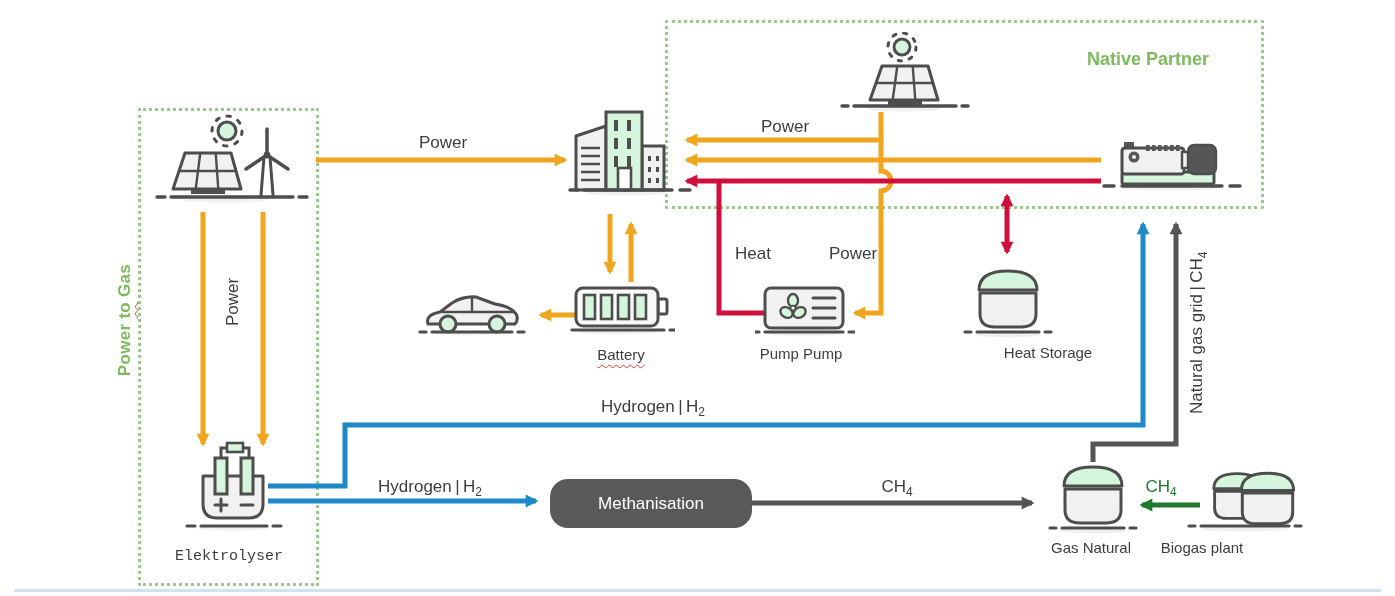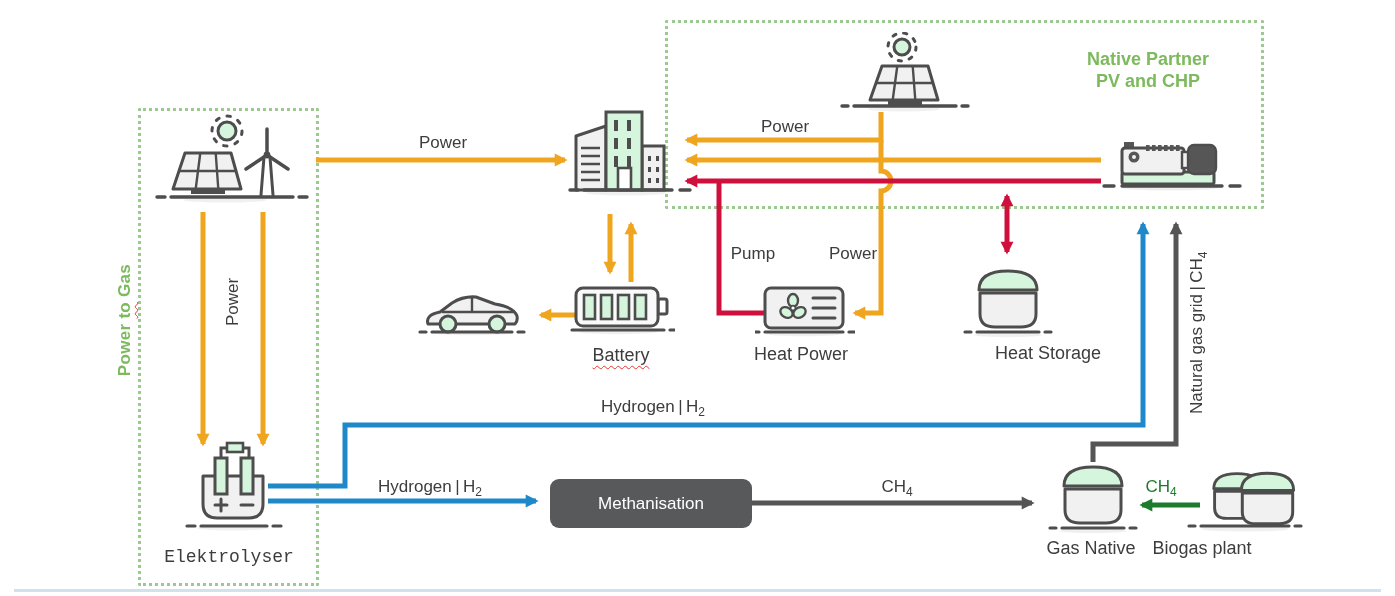--- a/index.html
+++ b/index.html
@@ -1,27 +1,27 @@
 <!DOCTYPE html>
 <html style="--c-power: #F0A51E; --c-heat: #D0103C; --c-hydrogen: #1F88C9; --c-methane: #555555; --c-biogas: #1E7B2D; --c-group-border: #9CC98F; --c-group-text: #7CBA5D; --c-mint: #D5F6DC; --c-icon-fill: #F1F1F1; --c-icon-dark: #565656; --c-icon-stroke: #4D4D4D; --c-label-text: #3D3D3D; --c-methanisation-bg: #58595B; --c-footer-bar: #CFE2EE; --c-spellcheck: #E03A2F;"><head>
 <meta charset="utf-8">
 <style>
   html,body{margin:0;padding:0;background:#fff;}
   #canvas{position:relative;width:1395px;height:596px;background:#fff;overflow:hidden;
           font-family:"Liberation Sans","DejaVu Sans",sans-serif;color:var(--c-label-text);}
   .groupbox{position:absolute;border:3px dotted var(--c-group-border);border-radius:2px;}
   .icon{position:absolute;}
   .lbl{position:absolute;font-size:17px;line-height:20px;color:var(--c-label-text);text-align:center;white-space:nowrap;}
-  .nodelbl{font-size:18px;}
+  .nodelbl{font-size:15px;}
   .vlbl{transform:rotate(-90deg);}
   .grouplbl{font-weight:bold;color:var(--c-group-text);font-size:18px;line-height:22px;}
   .ptglbl{font-weight:bold;color:var(--c-group-text);font-size:17px;letter-spacing:.3px;}
   .misspell{text-decoration:underline wavy var(--c-spellcheck);text-decoration-thickness:1px;text-underline-offset:4px;}
   #wires{position:absolute;left:0;top:0;}
-  .procbox{position:absolute;background:var(--c-methanisation-bg);border-radius:9px;
+  .procbox{position:absolute;background:var(--c-methanisation-bg);border-radius:18px;
            display:flex;align-items:center;justify-content:center;color:#fff;font-size:17px;}
   .footerbar{position:absolute;background:var(--c-footer-bar);}
   sub{font-size:12px;}
 </style>
 </head>
 <body>
 
 <div id="canvas">
 
   <div class="groupbox" style="left:138px;top:108px;width:175px;height:472px;"></div>
@@ -225,45 +225,44 @@
     <span>Methanisation</span>
   </div>
 
   <div class="lbl vlbl ptglbl" style="left:35px;top:310px;width:180px;">
     <span>Power</span>
     <span class="misspell">to</span>
     <span>Gas</span>
   </div>
   <div class="lbl grouplbl" style="left:1038px;top:48px;width:220px;text-align:center;">
     <div>Native Partner</div>
-    <div>PV and CHP</div>
   </div>
 
   <div class="lbl" style="left:395px;top:133px;width:96px;">Power</div>
   <div class="lbl" style="left:737px;top:117px;width:96px;">Power</div>
   <div class="lbl vlbl" style="left:193px;top:292px;width:80px;">Power</div>
-  <div class="lbl" style="left:713px;top:244px;width:80px;">Pump</div>
+  <div class="lbl" style="left:713px;top:244px;width:80px;">Heat</div>
   <div class="lbl" style="left:813px;top:244px;width:80px;">Power</div>
   <div class="lbl" style="left:575px;top:397px;width:156px;">
     <span>Hydrogen | H</span><sub>2</sub>
   </div>
   <div class="lbl" style="left:352px;top:477px;width:156px;">
     <span>Hydrogen | H</span><sub>2</sub>
   </div>
   <div class="lbl" style="left:867px;top:477px;width:60px;">
     <span>CH</span><sub>4</sub>
   </div>
   <div class="lbl" style="left:1131px;top:477px;width:60px;color:var(--c-biogas);">
     <span>CH</span><sub>4</sub>
   </div>
   <div class="lbl vlbl" style="left:1085px;top:320px;width:230px;">
     <span>Natural gas grid | CH</span><sub>4</sub>
   </div>
 
   <div class="lbl nodelbl misspell" style="left:571px;top:345px;width:100px;">Battery</div>
-  <div class="lbl nodelbl" style="left:741px;top:344px;width:120px;">Heat Power</div>
+  <div class="lbl nodelbl" style="left:741px;top:344px;width:120px;">Pump Pump</div>
   <div class="lbl nodelbl" style="left:978px;top:343px;width:140px;">Heat Storage</div>
   <div class="lbl nodelbl" style="left:159px;top:547px;width:140px;font-family:Liberation Mono, monospace;">Elektrolyser</div>
-  <div class="lbl nodelbl" style="left:1021px;top:538px;width:140px;">Gas Native</div>
+  <div class="lbl nodelbl" style="left:1021px;top:538px;width:140px;">Gas Natural</div>
   <div class="lbl nodelbl" style="left:1132px;top:538px;width:140px;">Biogas plant</div>
 
   <div class="footerbar" style="left:14px;top:589px;width:1367px;height:3px;"></div>
 </div>
 
 </body></html>

